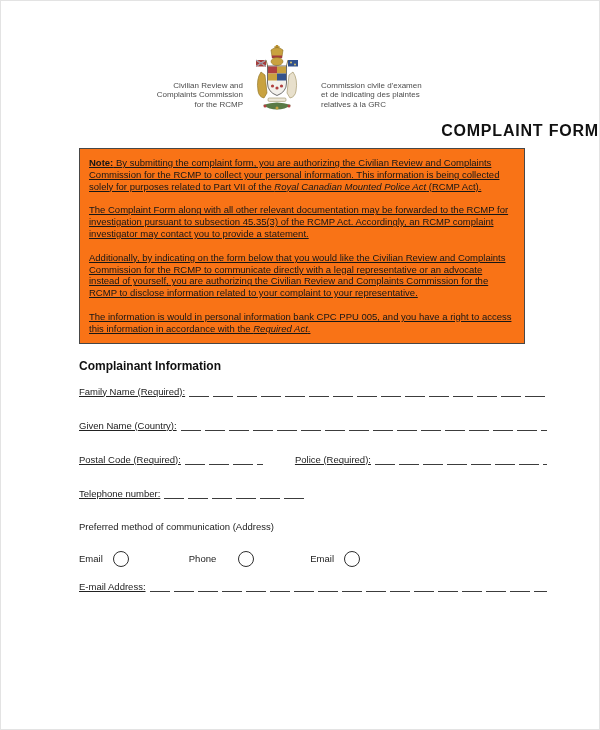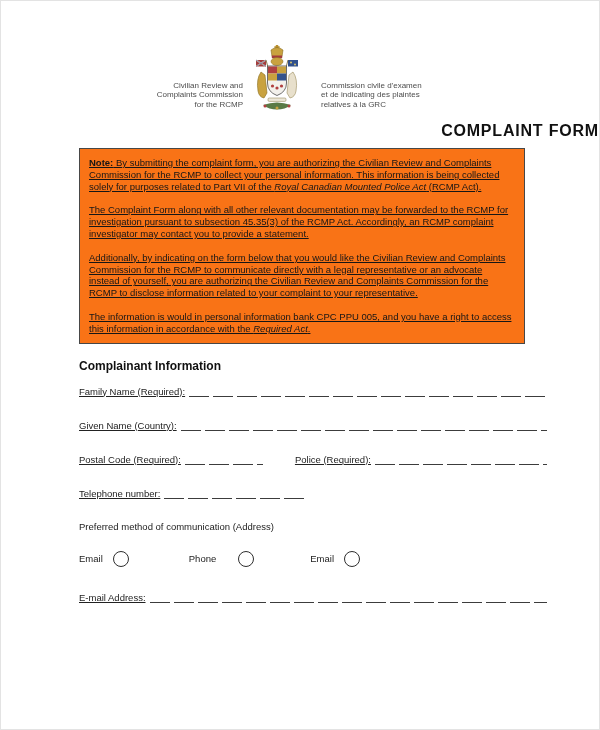--- a/index.html
+++ b/index.html
@@ -141,18 +141,18 @@
     <span class="rgroup g2">
       <span>Phone</span>
       <span class="radio"></span>
     </span>
     <span class="rgroup">
       <span>Email</span>
       <span class="radio"></span>
     </span>
   </div>
 
-  <div class="row" style="margin-top:23px;justify-content:flex-end;">
+  <div class="row" style="margin-top:12px;justify-content:flex-end;">
     <span class="lbl">E-mail Address:</span>
     <span class="fill grow"></span>
   </div>
 
 </div>
 
 </body></html>

